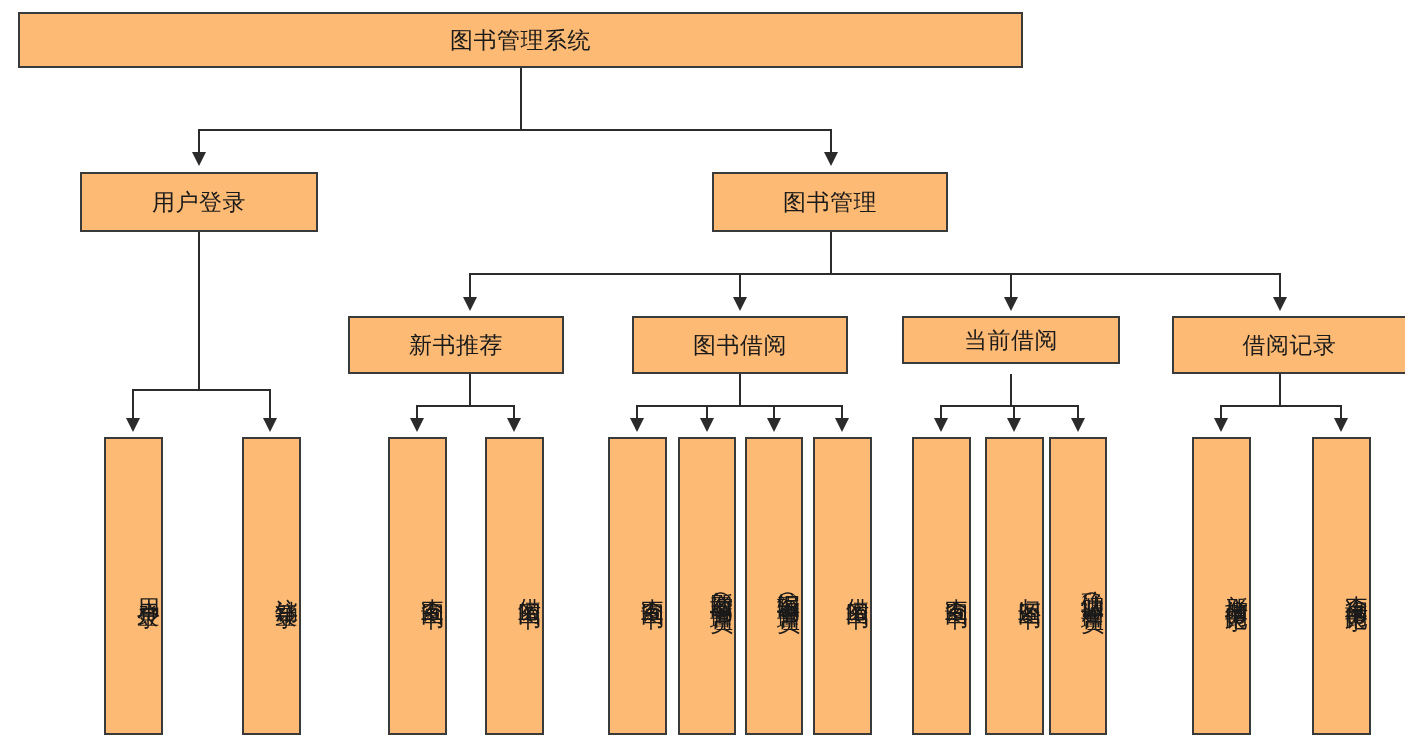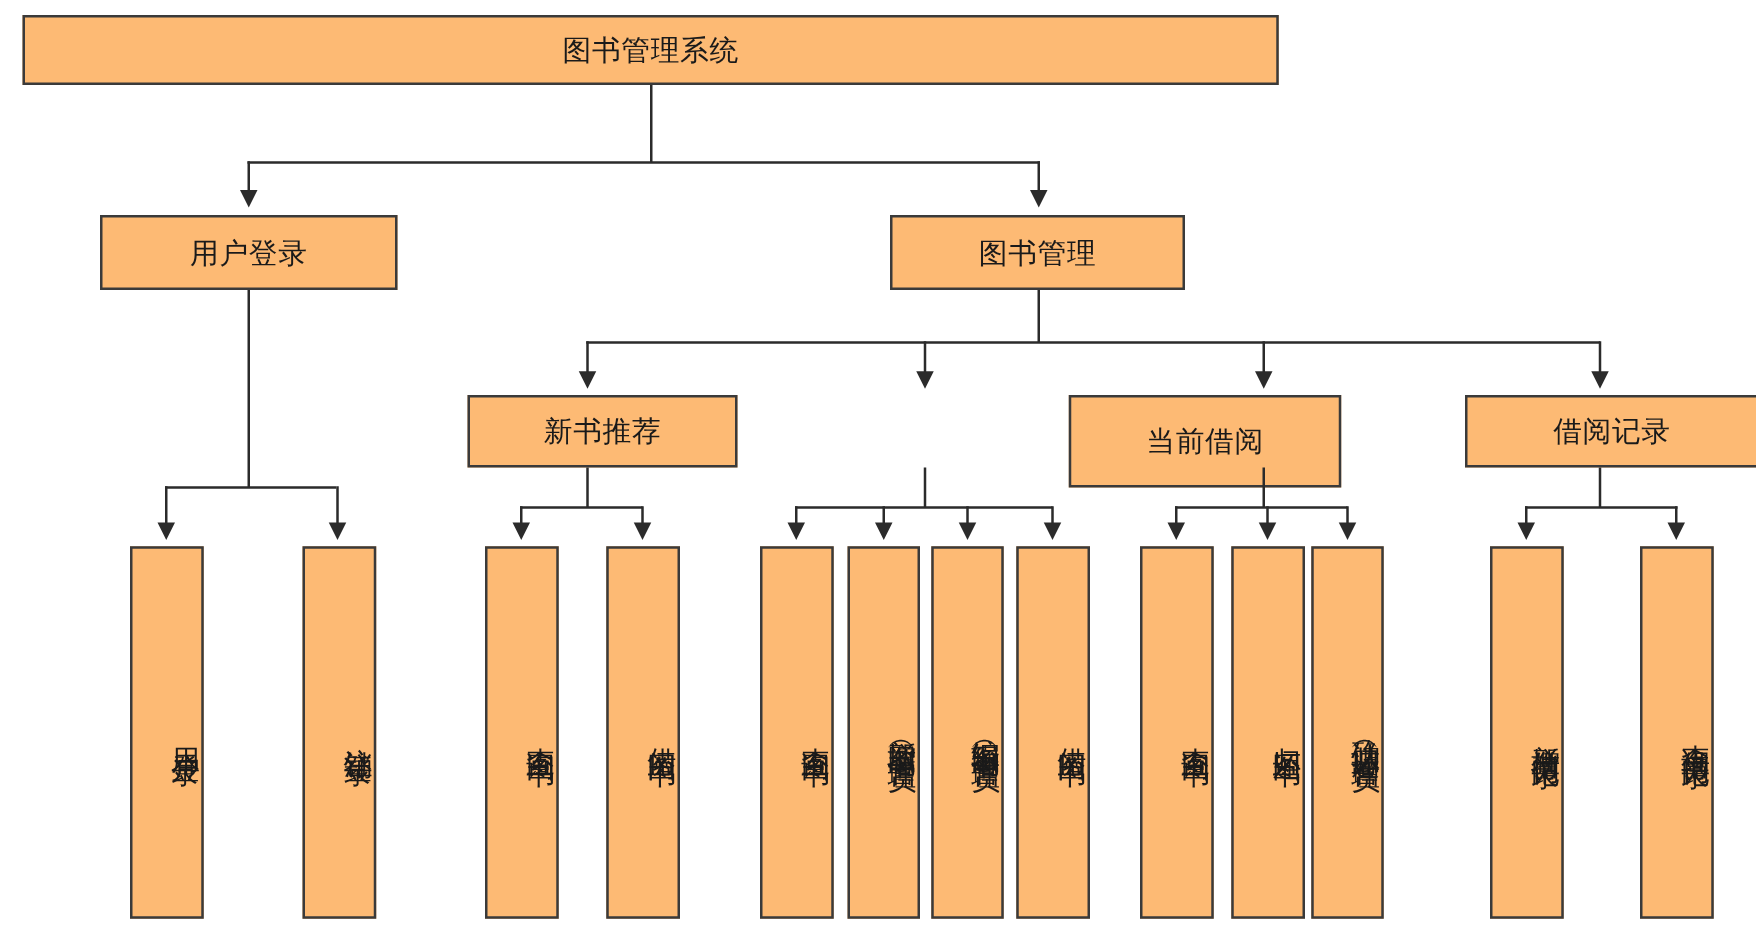--- a/index.html
+++ b/index.html
@@ -103,24 +103,27 @@
   <div class="edge hline" style="left:469px; top:273px; width:811px; height:2px;"></div>
   <div class="edge vline" style="left:469px; top:273px; width:2px; height:26px;"></div>
   <div class="arrow" style="left:463px; top:297px;"></div>
   <div class="edge vline" style="left:739px; top:273px; width:2px; height:26px;"></div>
   <div class="arrow" style="left:733px; top:297px;"></div>
   <div class="edge vline" style="left:1010px; top:273px; width:2px; height:26px;"></div>
   <div class="arrow" style="left:1004px; top:297px;"></div>
   <div class="edge vline" style="left:1279px; top:273px; width:2px; height:26px;"></div>
   <div class="arrow" style="left:1273px; top:297px;"></div>
 
-  <div class="node h" style="left:374px; top:316px; width:216px; height:58px;">
+  <div class="node h" style="left:348px; top:316px; width:216px; height:58px;">
     <span>新书推荐</span>
   </div>
-  <div class="node h" style="left:855px; top:316px; width:218px; height:74px;align-items:center;">
+  <div class="node h" style="left:632px; top:316px; width:216px; height:58px;">
+    <span>图书借阅</span>
+  </div>
+  <div class="node h" style="left:902px; top:316px; width:218px; height:48px;align-items:center;">
     <span>当前借阅</span>
   </div>
   <div class="node h" style="left:1172px; top:316px; width:235px; height:58px;">
     <span>借阅记录</span>
   </div>
 
   <div class="edge vline" style="left:469px; top:374px; width:2px; height:32px;"></div>
   <div class="edge hline" style="left:416px; top:405px; width:98px; height:2px;"></div>
   <div class="edge vline" style="left:416px; top:405px; width:2px; height:16px;"></div>
   <div class="arrow" style="left:410px; top:418px;"></div>

